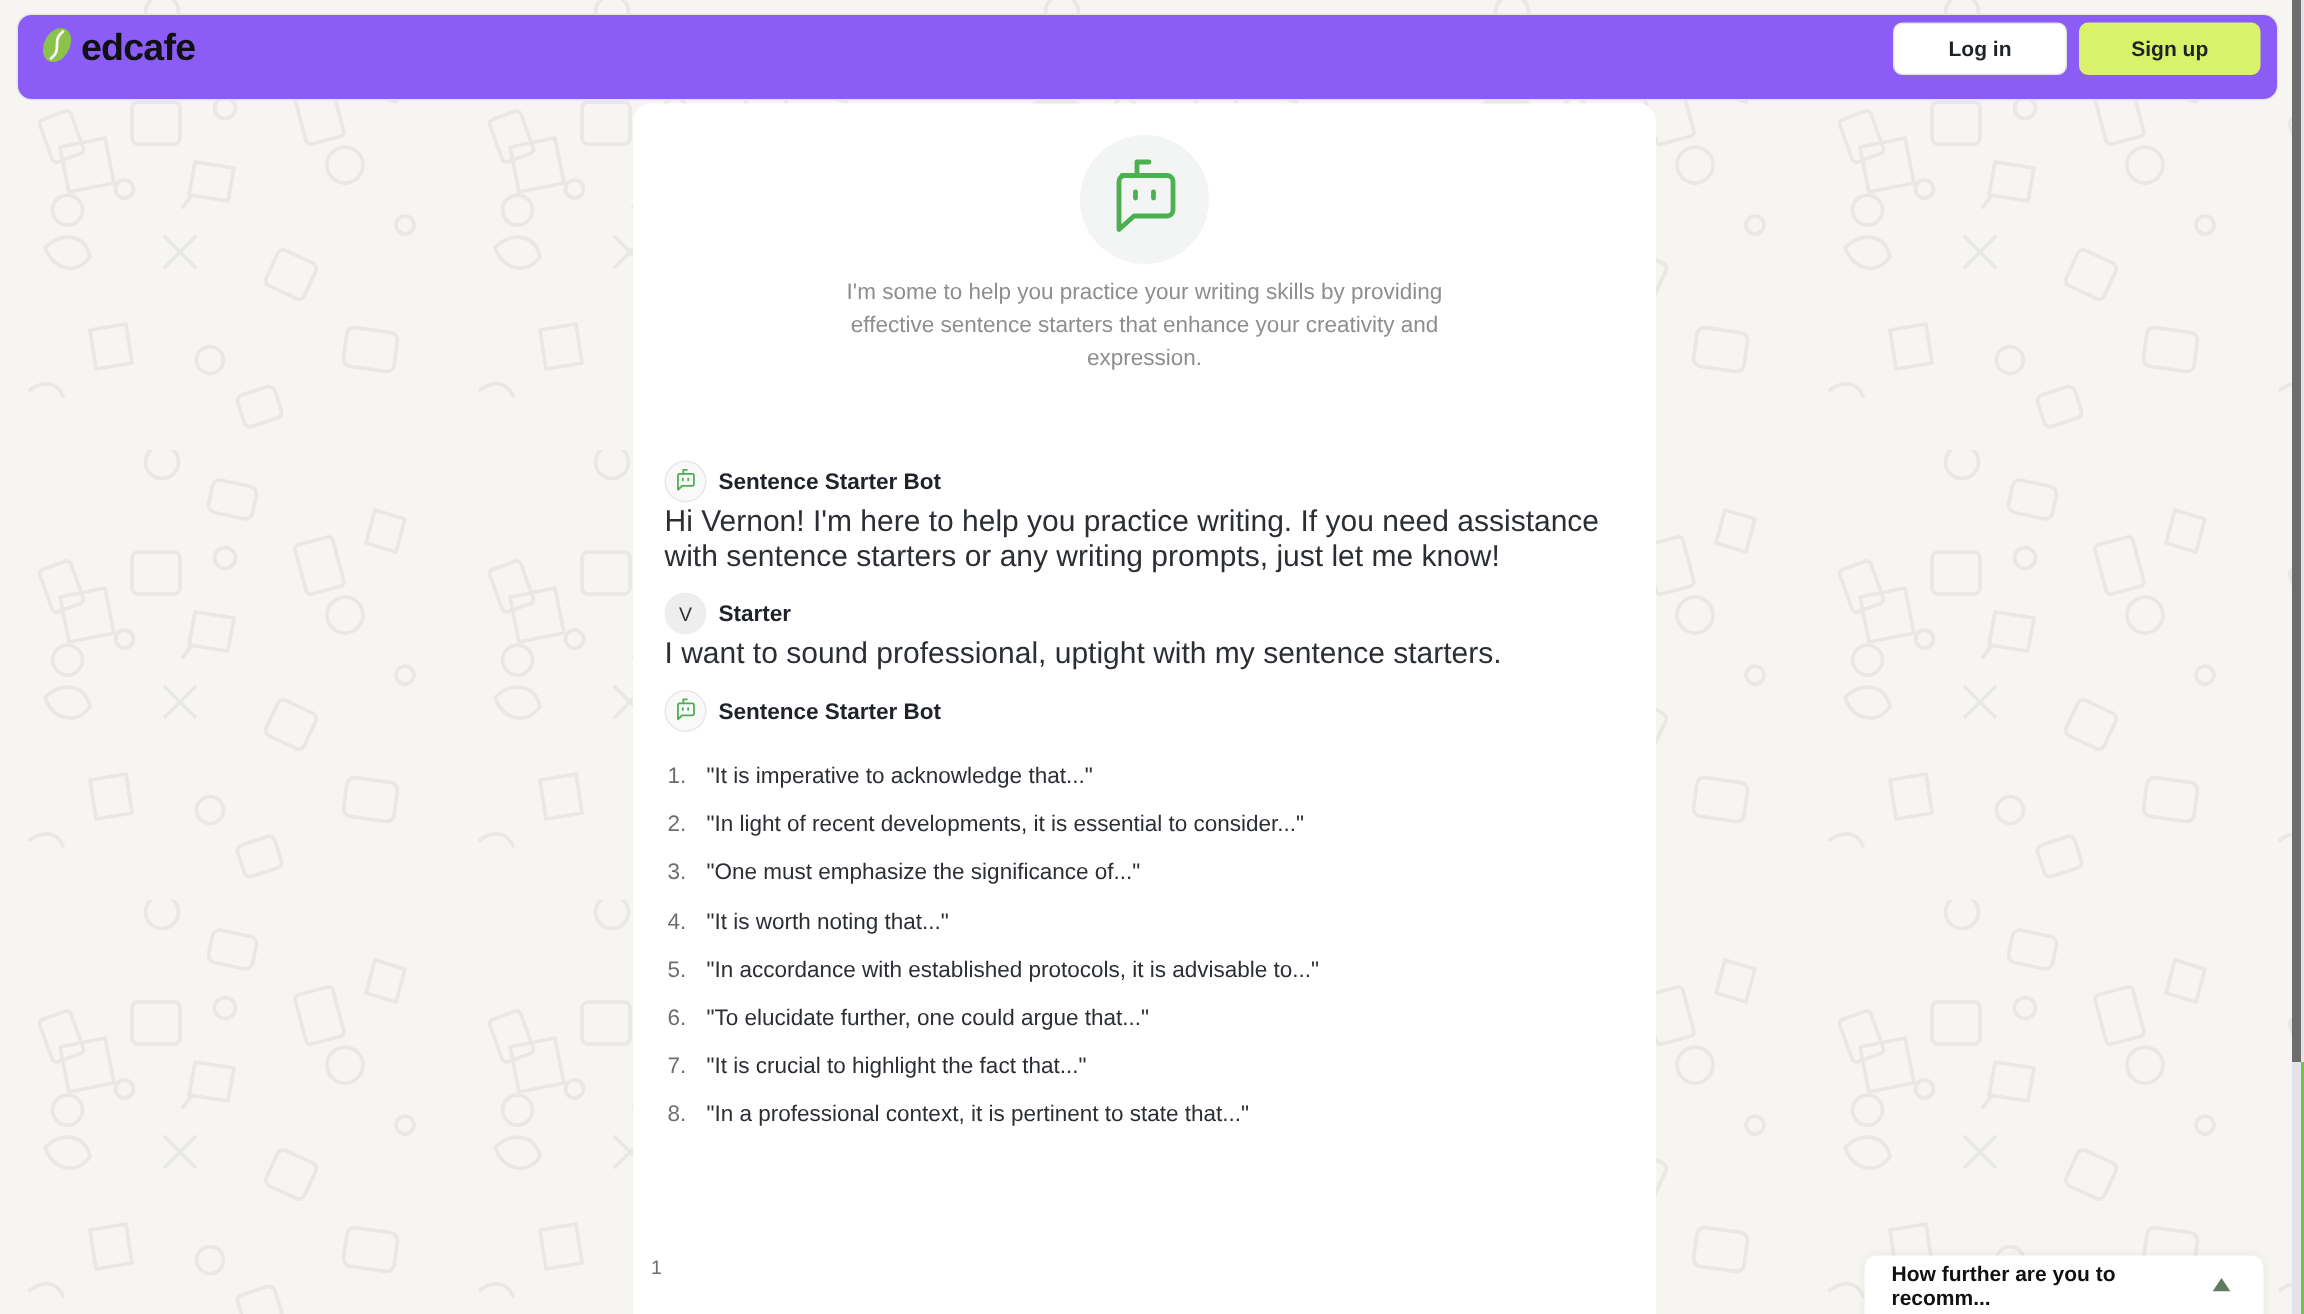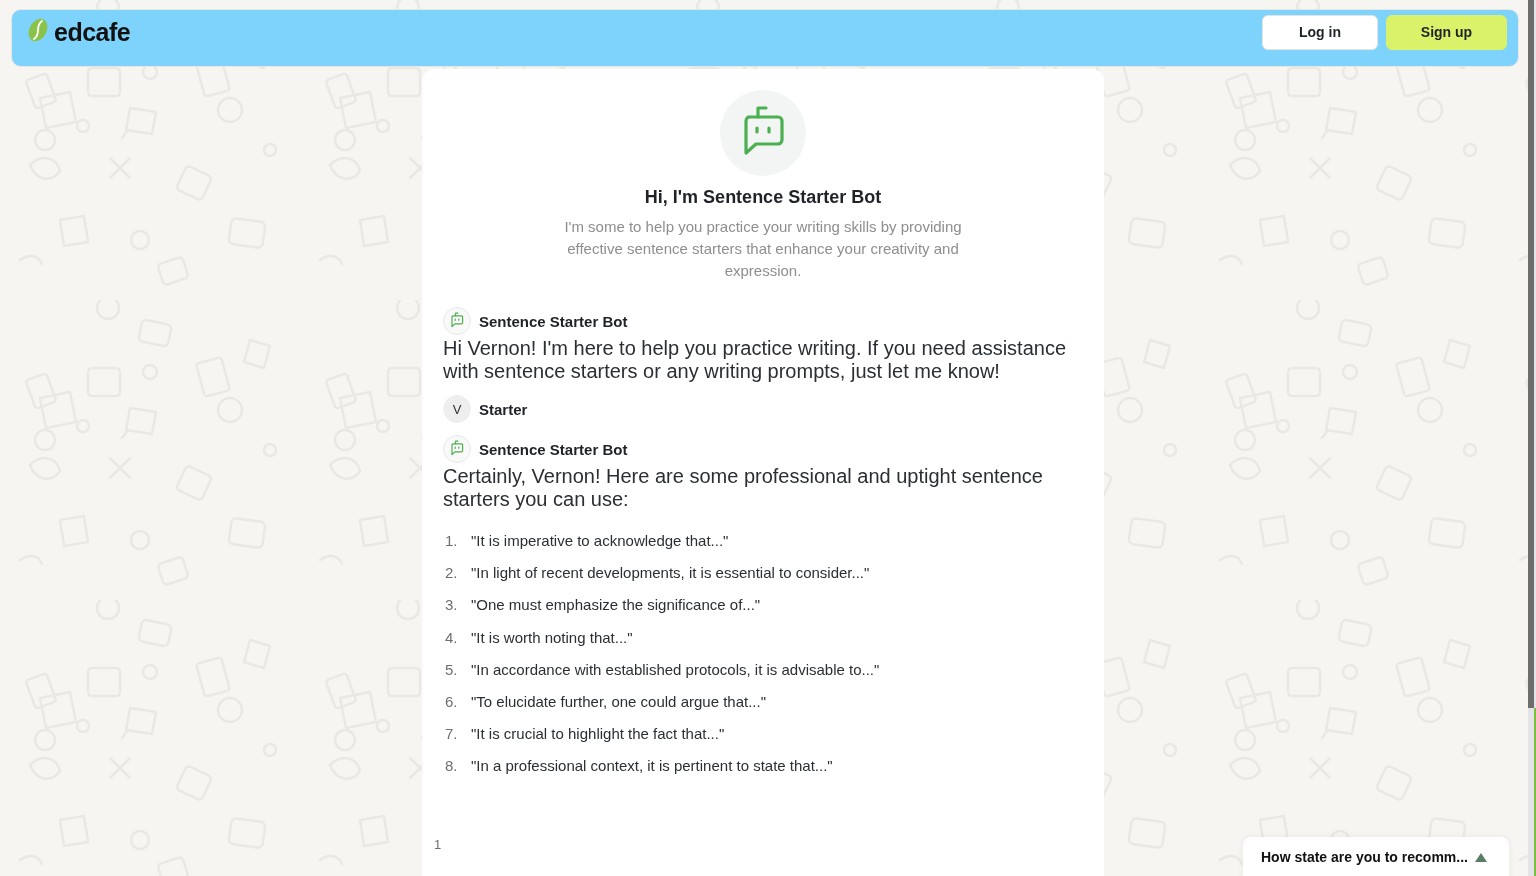--- a/index.html
+++ b/index.html
@@ -8,21 +8,21 @@
     font-family: "Liberation Sans", "DejaVu Sans", sans-serif;
     background: #f6f5f2;
     position: relative;
     color: #1f2328;
   }
   .bg-pattern { position: absolute; inset: 0; z-index: 0; pointer-events: none; }
   .bg-pattern svg { width: 100%; height: 100%; }
 
   .header {
     position: absolute; left: 11px; top: 9px; width: 1508px; height: 58px;
-    background: #7dd3fc; border: 1px solid #e6e6e3; border-radius: 10px;
+    background: #8b5cf6; border: 1px solid #e6e6e3; border-radius: 10px;
     display: flex; align-items: center; justify-content: space-between;
     padding: 0 11px 12px 14px; z-index: 2;
   }
   .logo { display: flex; align-items: center; gap: 4px; }
   .logo-text { font-size: 25px; font-weight: 700; letter-spacing: -0.5px; color: #111; }
   .header-actions { display: flex; gap: 8px; }
   .btn {
     height: 35px; border-radius: 6px; font-size: 14px; font-weight: 600;
     display: flex; align-items: center; justify-content: center; cursor: pointer;
     font-family: "Liberation Sans", sans-serif;
@@ -156,23 +156,20 @@
     <div class="hero-avatar">
       <span>
         <svg width="46" height="54" viewBox="0 0 46 54" fill="none" stroke="#4caf50" stroke-width="3.2" stroke-linecap="round" stroke-linejoin="round">
           <path d="M18 13 V4 H26"></path>
           <path d="M8 13 H38 a4 4 0 0 1 4 4 V36 a4 4 0 0 1 -4 4 H16 L6 49 V17 a4 4 0 0 1 4 -4z"></path>
           <path d="M17 24 V28"></path>
           <path d="M29 24 V28"></path>
         </svg>
       </span>
     </div>
-    <h1 class="hero-title">
-      <span>Hi, I'm </span><b>Sentence Starter Bot</b>
-    </h1>
     <p class="hero-desc">I'm some to help you practice your writing skills by providing effective sentence starters that enhance your creativity and expression.</p>
   </section>
 
   <section class="messages">
     <div class="msg">
       <div class="msg-head">
         <div class="msg-avatar">
           <span>
             <svg width="14" height="16" viewBox="0 0 46 54" fill="none" stroke="#4caf50" stroke-width="4" stroke-linecap="round" stroke-linejoin="round">
               <path d="M18 13 V4 H26"></path>
@@ -185,37 +182,37 @@
         <span class="msg-name">Sentence Starter Bot</span>
       </div>
       <p class="msg-body">Hi Vernon! I'm here to help you practice writing. If you need assistance with sentence starters or any writing prompts, just let me know!</p>
     </div>
 
     <div class="msg">
       <div class="msg-head">
         <div class="msg-avatar user">V</div>
         <span class="msg-name">Starter</span>
       </div>
+      <p class="msg-body">I want to sound professional, uptight with my sentence starters.</p>
     </div>
 
     <div class="msg">
       <div class="msg-head">
         <div class="msg-avatar">
           <span>
             <svg width="14" height="16" viewBox="0 0 46 54" fill="none" stroke="#4caf50" stroke-width="4" stroke-linecap="round" stroke-linejoin="round">
               <path d="M18 13 V4 H26"></path>
               <path d="M8 13 H38 a4 4 0 0 1 4 4 V36 a4 4 0 0 1 -4 4 H16 L6 49 V17 a4 4 0 0 1 4 -4z"></path>
               <path d="M17 24 V28"></path>
                 <path d="M29 24 V28"></path>
             </svg>
           </span>
         </div>
         <span class="msg-name">Sentence Starter Bot</span>
       </div>
-      <p class="msg-body">Certainly, Vernon! Here are some professional and uptight sentence starters you can use:</p>
       <ol class="starter-list">
         <li>
             <span class="starter-num">1.</span>
             <span>"It is imperative to acknowledge that..."</span>
           </li>
         <li>
             <span class="starter-num">2.</span>
             <span>"In light of recent developments, it is essential to consider..."</span>
           </li>
         <li>
@@ -243,21 +240,21 @@
             <span>"In a professional context, it is pertinent to state that..."</span>
           </li>
       </ol>
     </div>
   </section>
 
   <span class="line-num">1</span>
 </main>
 
 <div class="survey">
-  <span class="survey-text">How state are you to recomm...</span>
+  <span class="survey-text">How further are you to recomm...</span>
   <span class="survey-toggle">
     <svg width="12" height="9" viewBox="0 0 12 9">
         <path d="M6 0 L12 9 H0z" fill="#5a7d63"></path>
       </svg>
   </span>
 </div>
 
 <div class="scrollbar">
   <div class="scrollbar-thumb"></div>
   <div class="scrollbar-edge"></div>

